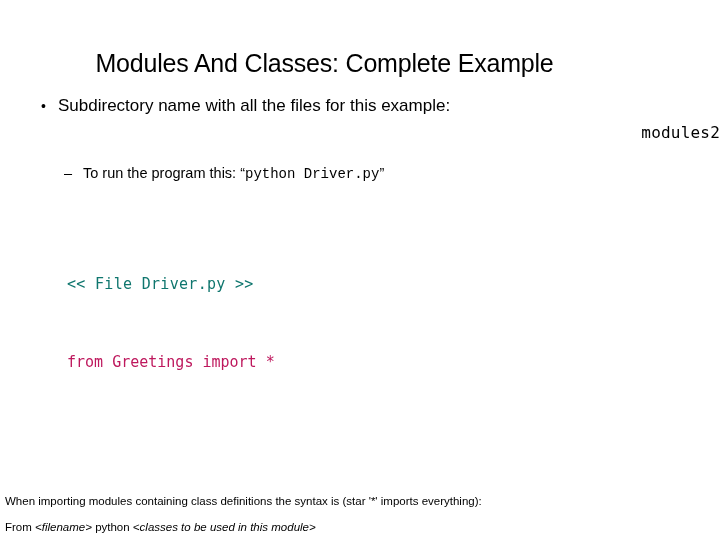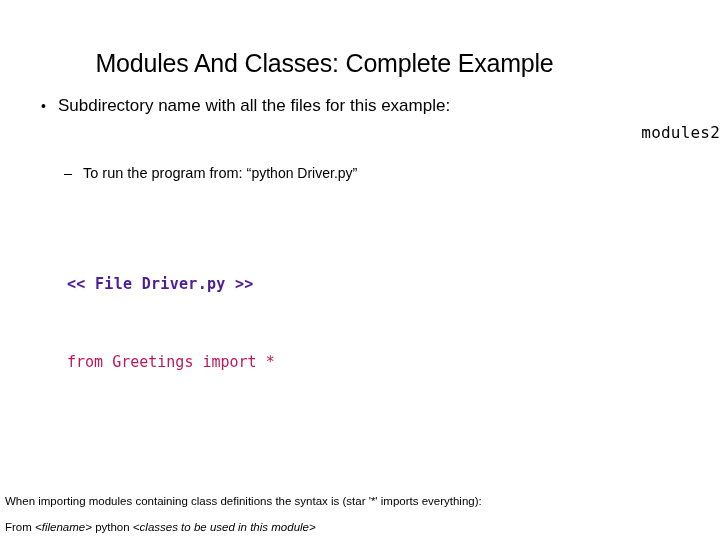--- a/index.html
+++ b/index.html
@@ -74,38 +74,38 @@
     line-height: 24px;
   }
   .bullet-l2 .marker {
     position: absolute;
     left: 64px;
     top: 0;
     font-size: 14.5px;
     line-height: 24px;
   }
   .bullet-l2 .mono {
-    font-family: Liberation Sans, sans-serif;
+    font-family: Liberation Mono, monospace;
     font-size: 14px;
     margin-top: 13px;
   }
 
   
   .code-block {
     position: absolute;
     left: 67px;
     top: 219px;
     font-family: "DejaVu Sans Mono", "Liberation Mono", monospace;
     font-size: 15px;
     line-height: 26px;
     white-space: pre;
   }
   .code-header {
-    color: #4c1d95;
-    font-weight: bold;
+    color: #0f766e;
+    font-weight: normal;
     letter-spacing: 0.3px;
   }
   .code-line {
     color: #be185d;
   }
   .code-gap-sm { height: 26px; }
 
   
   .note-1 {
     position: absolute;
@@ -145,21 +145,21 @@
   <div class="body">
 
     <div class="bullet-l1">
       <span class="marker">•</span>
       <span>Subdirectory name with all the files for this example:</span>
       <span class="mono-line">modules2</span>
     </div>
 
     <div class="bullet-l2">
       <span class="marker">–</span>
-      <span>To run the program from: “</span><span class="mono">python Driver.py</span><span>”</span>
+      <span>To run the program this: “</span><span class="mono">python Driver.py</span><span>”</span>
     </div>
 
   </div>
 
   <div class="code-block">
     <div class="code-header">&lt;&lt; File Driver.py &gt;&gt;</div>
     <div class="code-line">from Greetings import *</div>
     <div class="code-gap-sm"></div>
     <div class="code-gap-sm"></div>
     

